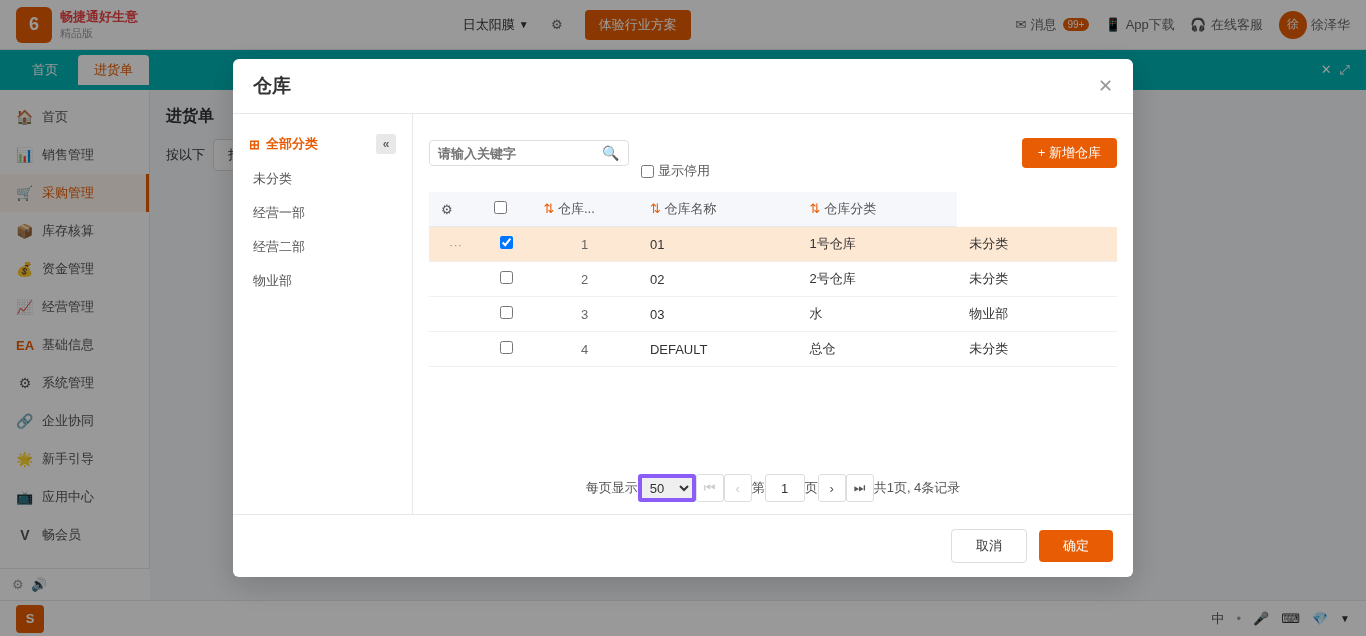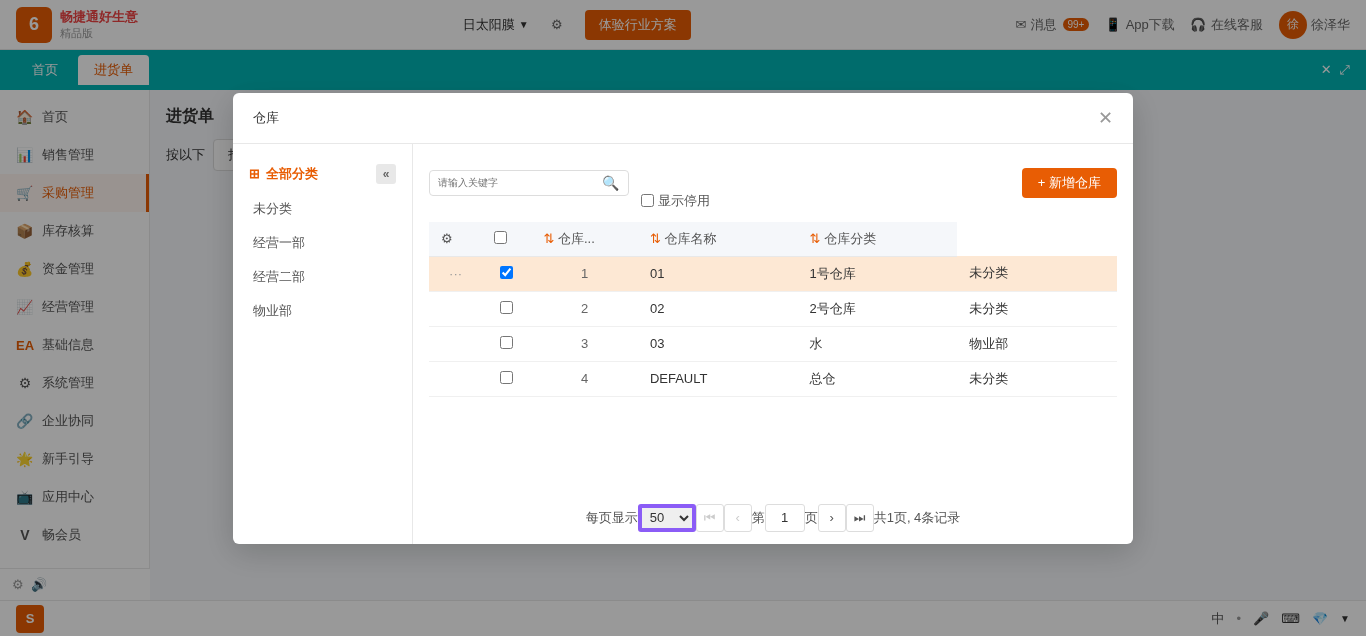--- a/index.html
+++ b/index.html
@@ -48,35 +48,35 @@
     .btn { padding: 6px 14px; border-radius: 4px; border: 1px solid #ddd; background: #fff; cursor: pointer; font-size: 13px; color: #333; }
     .btn-primary { background: #e85d04; color: #fff; border-color: #e85d04; }
     .btn-default { background: #fff; color: #333; }
 
     
     .overlay { position: fixed; top: 0; left: 0; width: 100%; height: 100%; background: rgba(0,0,0,0.4); z-index: 100; display: flex; align-items: center; justify-content: center; }
 
     
     .modal { background: #fff; border-radius: 6px; width: 900px; max-width: 95vw; box-shadow: 0 8px 32px rgba(0,0,0,0.18); overflow: hidden; }
     .modal-header { display: flex; align-items: center; justify-content: space-between; padding: 14px 20px; border-bottom: 1px solid #e8e8e8; }
-    .modal-title { font-size: 13px; font-weight: normal; color: #333; }
+    .modal-title { font-size: 19px; font-weight: bold; color: #333; }
     .modal-close { cursor: pointer; color: #999; font-size: 18px; }
     .modal-body { display: flex; min-height: 400px; }
 
     
     .cat-sidebar { width: 180px; border-right: 1px solid #e8e8e8; padding: 12px 0; }
     .cat-header { display: flex; align-items: center; gap: 6px; padding: 8px 16px; font-weight: bold; color: #e85d04; font-size: 13px; cursor: pointer; }
     .cat-collapse-btn { width: 20px; height: 20px; background: #e8e8e8; border-radius: 3px; display: flex; align-items: center; justify-content: center; cursor: pointer; font-size: 12px; color: #666; margin-left: auto; }
     .cat-item { padding: 8px 20px; cursor: pointer; color: #555; font-size: 13px; }
 
     
     .table-area { flex: 1; padding: 12px 16px; display: flex; flex-direction: column; }
     .table-toolbar { display: flex; align-items: center; gap: 12px; margin-bottom: 12px; }
     .search-box { display: flex; align-items: center; border: 1px solid #ddd; border-radius: 4px; padding: 4px 8px; width: 200px; }
-    .search-box input { border: none; outline: none; font-size: 10px; width: 100%; color: #333; }
+    .search-box input { border: none; outline: none; font-size: 13px; width: 100%; color: #333; font-weight: bold; }
     .search-icon { color: #999; font-size: 14px; cursor: pointer; }
     .checkbox-label { display: flex; align-items: center; gap: 4px; font-size: 13px; color: #555; cursor: pointer; margin-top: 36px; }
     .new-btn { margin-left: auto; background: #e85d04; color: #fff; border: none; padding: 6px 16px; border-radius: 4px; cursor: pointer; font-size: 13px; }
 
     
     .data-table { width: 100%; border-collapse: collapse; font-size: 13px; }
     .data-table th { background: #f5f7fa; padding: 8px 12px; text-align: left; border-bottom: 1px solid #e8e8e8; color: #555; font-weight: normal; }
     .data-table td { padding: 8px 12px; border-bottom: 1px solid #f0f0f0; color: #333; }
     .data-table tr.highlighted { background: #fde8d4; }
     .col-gear { width: 36px; text-align: center; }
@@ -341,20 +341,24 @@
           <span class="page-text">第</span>
           <input class="page-input" type="text" value="1" style="">
           <span class="page-text">页</span>
           <div class="page-btn">›</div>
           <div class="page-btn">⏭</div>
           <span class="page-text">共1页, 4条记录</span>
         </div>
       </div>
     </div>
 
+    <div class="modal-footer">
+      <button class="cancel-btn">取消</button>
+      <button class="confirm-btn">确定</button>
+    </div>
   </div>
 </div>
 
 <div class="bottom-bar">
   <span style="width:28px;height:28px;background:#e85d04;color:#fff;border-radius:4px;display:inline-flex;align-items:center;justify-content:center;font-weight:bold;">S</span>
   <div class="bottom-icons">
     <span style="cursor:pointer;color:#555;">中</span>
     <span style="color:#999;">•</span>
     <span style="cursor:pointer;">🎤</span>
     <span style="cursor:pointer;">⌨</span>

